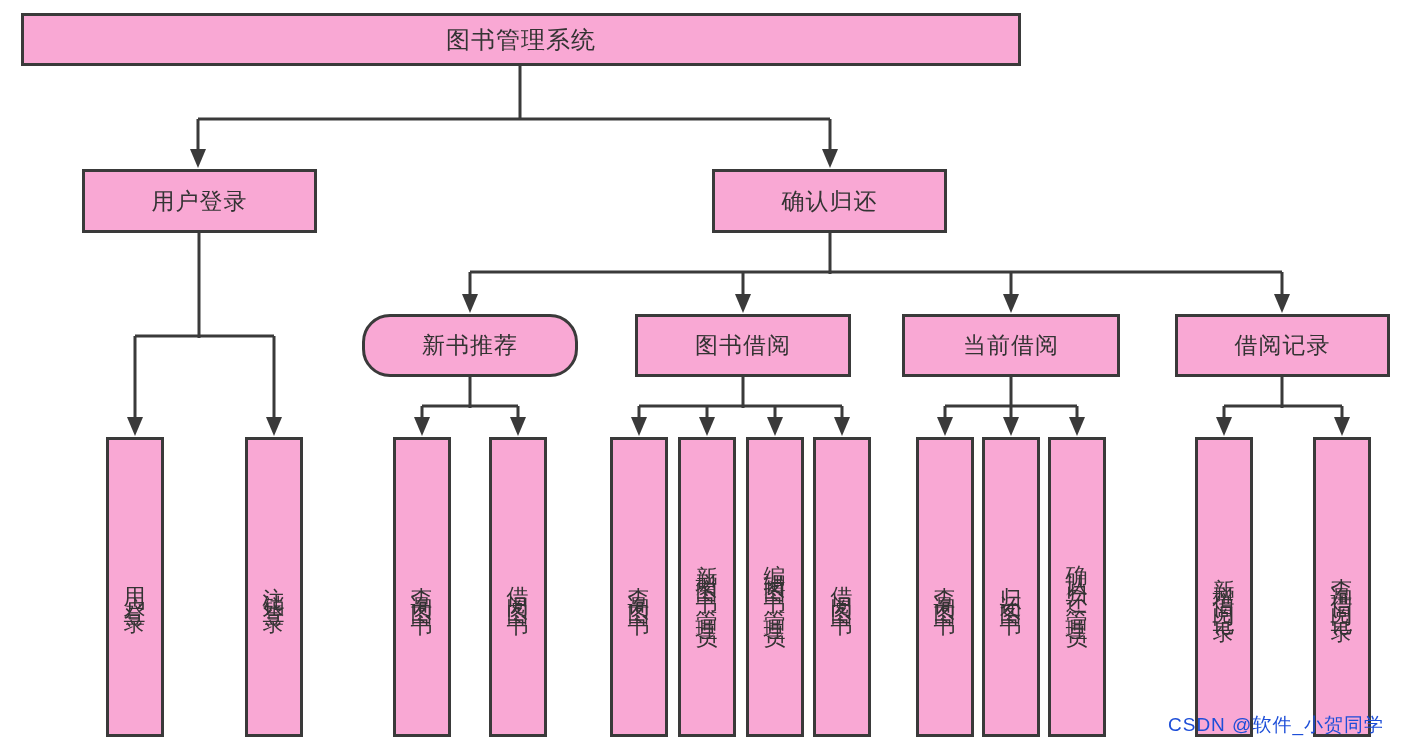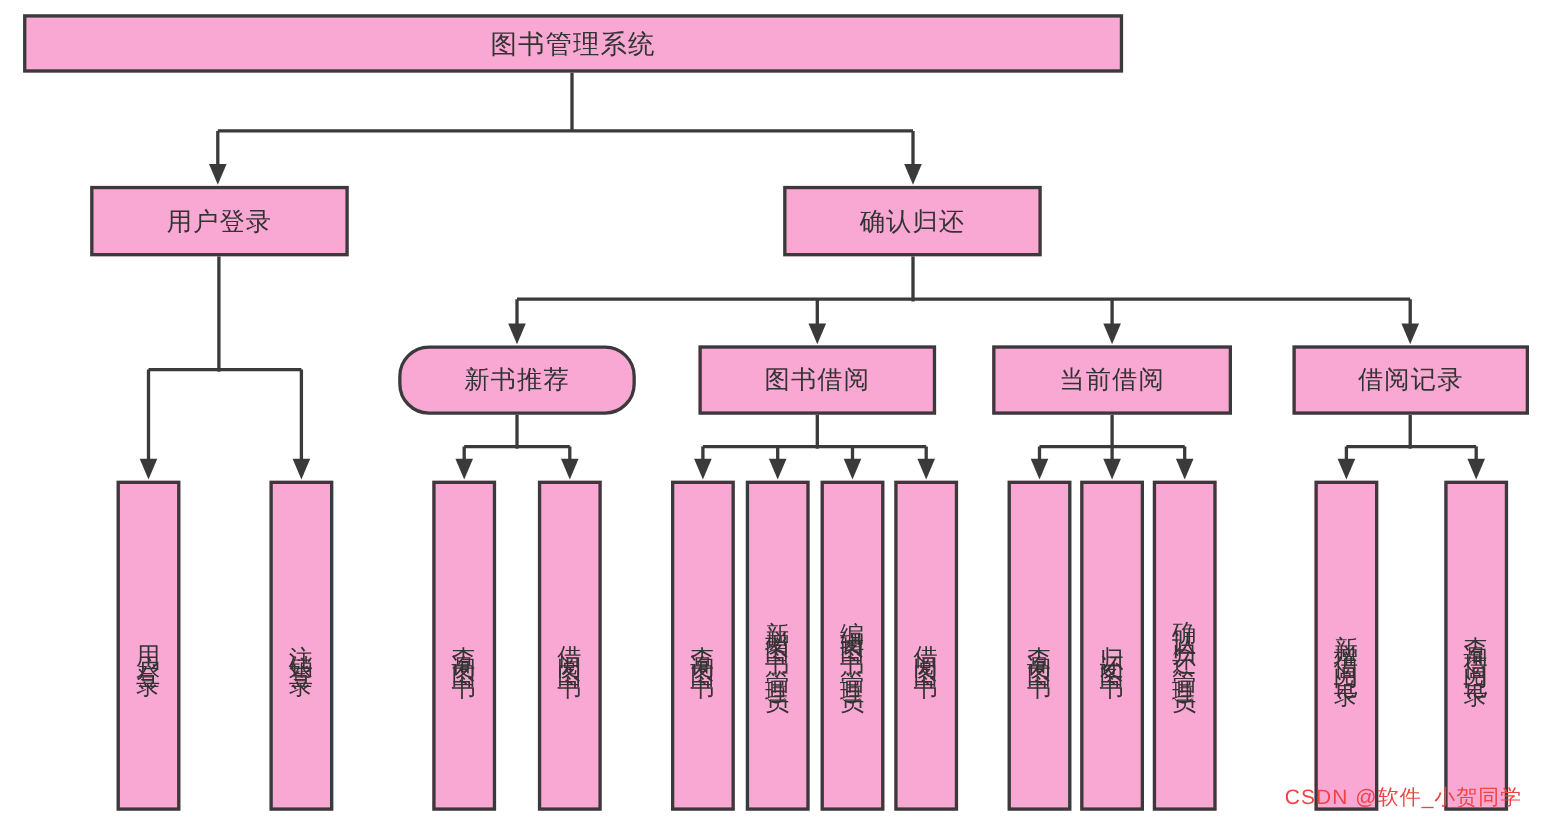--- a/index.html
+++ b/index.html
@@ -44,21 +44,21 @@
   .l1  { left: 106px; }  .l2  { left: 245px; }
   .l3  { left: 393px; }  .l4  { left: 489px; }
   .l5  { left: 610px; }  .l6  { left: 678px; }
   .l7  { left: 746px; }  .l8  { left: 813px; }
   .l9  { left: 916px; }  .l10 { left: 982px; }
   .l11 { left: 1048px; }
   .l12 { left: 1195px; } .l13 { left: 1313px; }
 
   .watermark {
     position: absolute; left: 1168px; top: 712px;
-    font-size: 19px; color: #ef4444; letter-spacing: 1px;
+    font-size: 19px; color: #1d4ed8; letter-spacing: 1px;
     white-space: nowrap;
   }
 </style>
 </head>
 <body>
 
 <div id="canvas">
 
   <svg id="wires" viewBox="0 0 1405 747" aria-hidden="true">
     <path d="M520 66 V120 M198 119 H830 M198 119 V150 M830 119 V150

